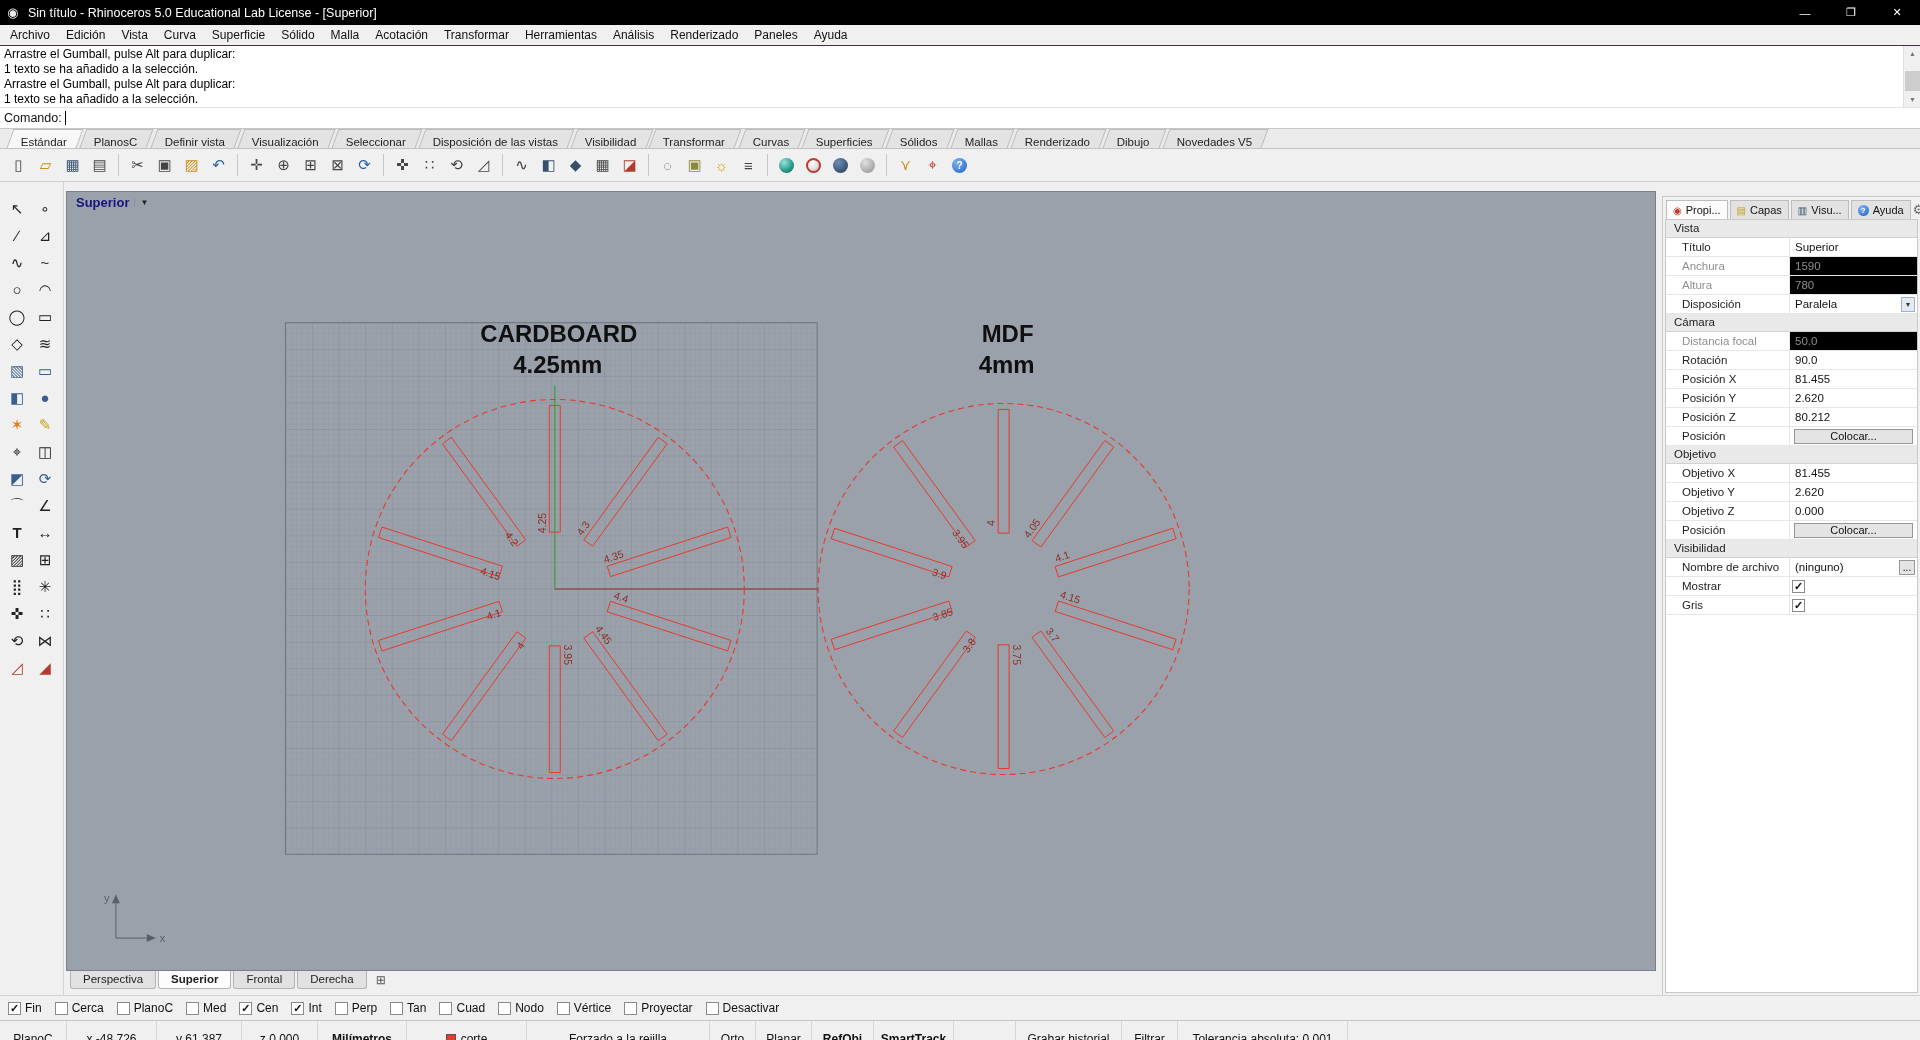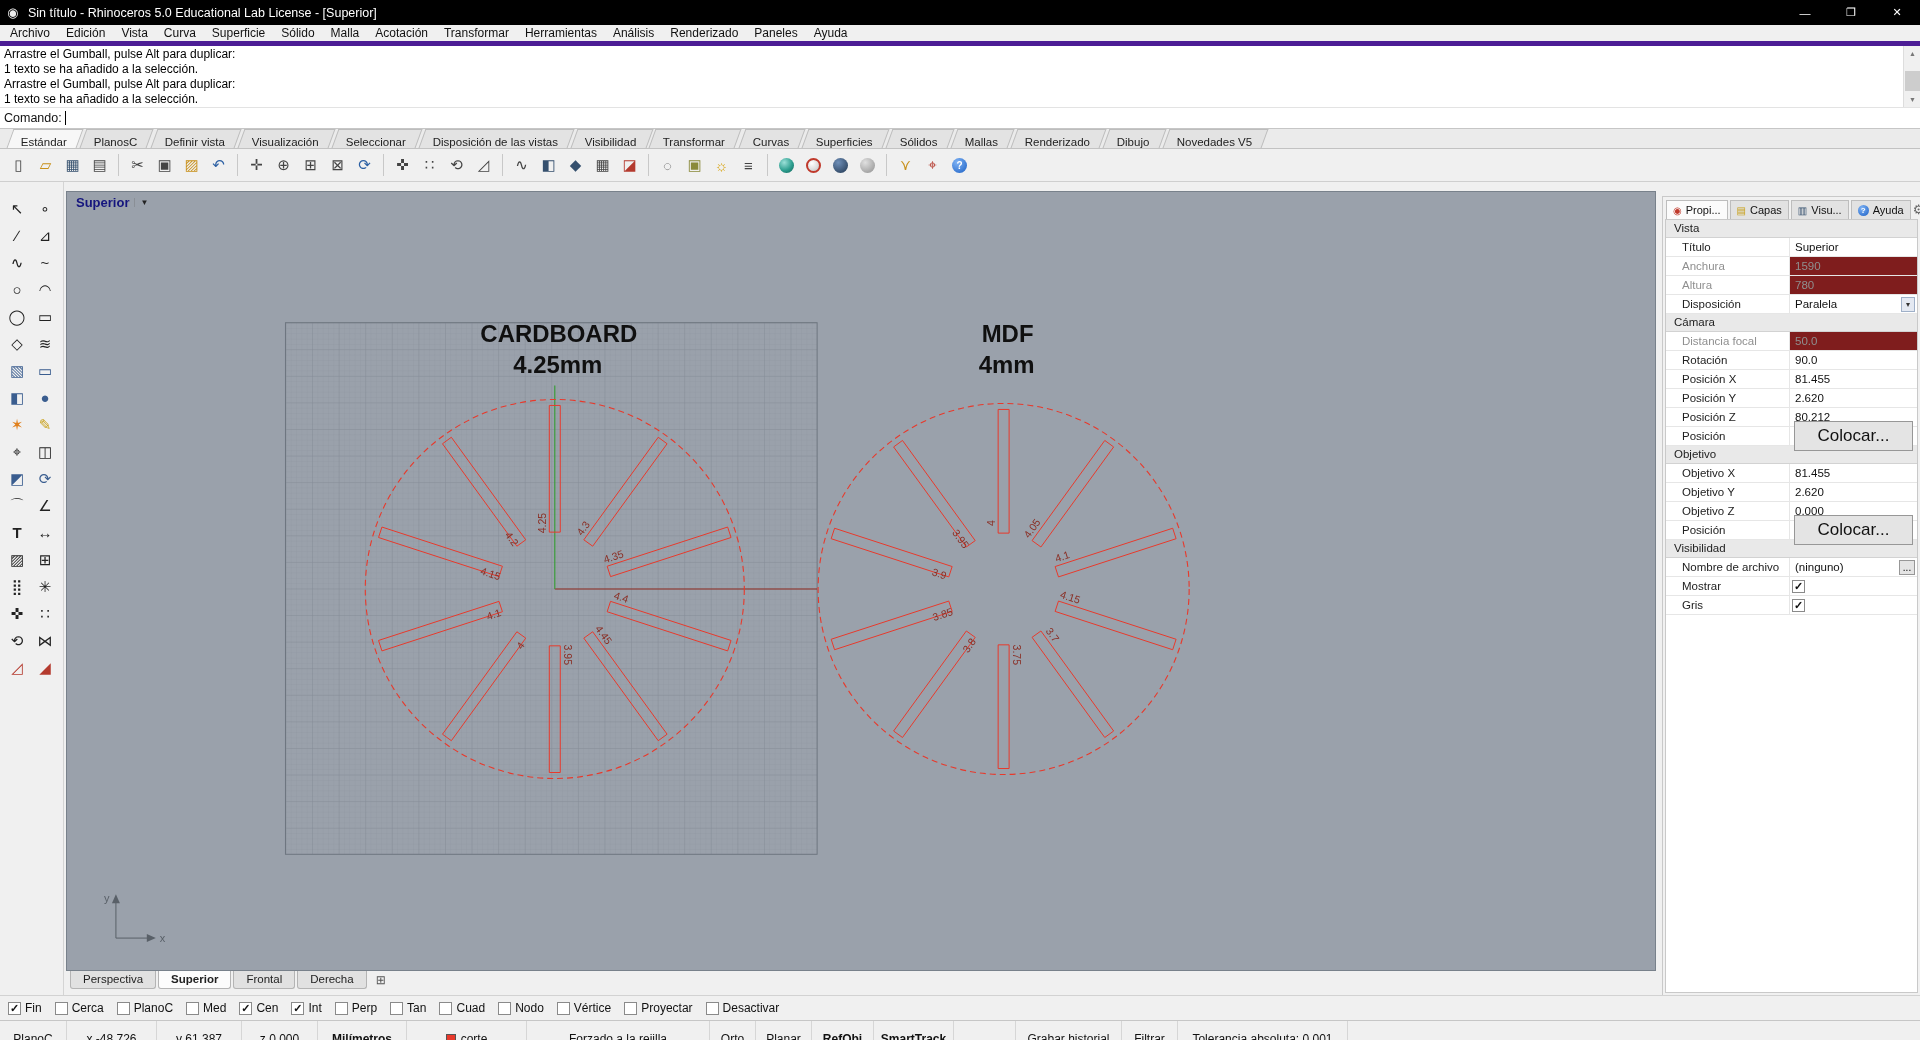--- a/index.html
+++ b/index.html
@@ -4,21 +4,21 @@
 <style>
   *{margin:0;padding:0;box-sizing:border-box}
   html,body{width:1920px;height:1040px;overflow:hidden;font-family:"Liberation Sans",sans-serif;background:#f0f0f0;color:#111}
   
   .titlebar{height:25px;background:#000;color:#fff;display:flex;align-items:center;font-size:12.5px}
   .app-icon{width:26px;text-align:center;font-size:13px;color:#eee}
   .title-text{margin-left:2px;white-space:nowrap}
   .win-btns{margin-left:auto;display:flex}
   .win-btn{width:46px;height:25px;display:flex;align-items:center;justify-content:center;font-size:11px;color:#fff}
   
-  .menubar{height:21px;background:#f0f0f0;display:flex;align-items:center;font-size:12px;border-bottom:5px solid #4c1d95;padding-left:2px}
+  .menubar{height:21px;background:#f0f0f0;display:flex;align-items:center;font-size:12px;border-bottom:1px solid #4c1d95;padding-left:2px}
   .menu-item{padding:2px 8px;white-space:nowrap}
   
   .cmdhistory{height:62px;background:#fff;position:relative;font-size:12px;padding:1px 20px 0 4px;border-bottom:1px solid #e3e3e3}
   .cmd-line{line-height:15px;white-space:pre;color:#000}
   .vscroll{position:absolute;right:0;top:0;width:17px;height:100%;background:#f0f0f0;border-left:1px solid #ddd}
   .scroll-btn{position:absolute;left:0;width:17px;height:15px;color:#777;font-size:7px;display:flex;align-items:center;justify-content:center}
   .scroll-btn.up{top:0}.scroll-btn.down{bottom:0}
   .scroll-thumb{position:absolute;left:1px;bottom:16px;width:15px;height:20px;background:#cdcdcd}
   .cmdline{height:21px;background:#fff;border-bottom:1px solid #c6c6c6;display:flex;align-items:center;font-size:12.5px;padding-left:4px}
   .caret{display:inline-block;width:1px;height:14px;background:#000;margin-left:3px}
@@ -54,23 +54,23 @@
   .ptab-icon{font-size:10px}
   .help-ball{width:11px;height:11px;border-radius:50%;background:radial-gradient(circle at 35% 30%,#7fb3f5,#1a5fc4);color:#fff;font-size:8px;font-weight:bold;display:flex;align-items:center;justify-content:center}
   .gear{margin-left:auto;color:#666;font-size:13px;padding:0 3px 2px 0}
   .pcontent{flex:1;background:#fff;border:1px solid #c9c9c9;margin:0 2px 2px;overflow:hidden}
   .psection{background:#e9e9e9;border-bottom:1px solid #d2d2d2;padding:2px 4px 2px 8px;height:18px;color:#222}
   .prow{display:flex;height:19px;border-bottom:1px solid #e6e6e6;align-items:stretch}
   .plabel{width:123px;padding:3px 2px 0 16px;white-space:nowrap;overflow:hidden;color:#222}
   .pvalue-wrap{flex:1;border-left:1px solid #e6e6e6;display:flex;align-items:center;position:relative;padding:0 2px;background:#fff}
   .pvalue{padding-left:3px;white-space:nowrap}
   .prow.disabled .plabel{color:#8f8f8f}
-  .prow.disabled .pvalue-wrap{background:#7f1d1d;color:#8f8f8f}
+  .prow.disabled .pvalue-wrap{background:#000000;color:#8f8f8f}
   .combo-arrow{margin-left:auto;width:14px;height:15px;background:#e4e9f2;border:1px solid #9fb0c8;font-size:8px;display:flex;align-items:center;justify-content:center;color:#333}
-  .pbutton{flex:1;margin:1px 2px;height:30px;background:#e4e4e4;border:1px solid #979797;font-size:17px;font-family:"Liberation Sans",sans-serif;color:#111}
+  .pbutton{flex:1;margin:1px 2px;height:15px;background:#e4e4e4;border:1px solid #979797;font-size:11px;font-family:"Liberation Sans",sans-serif;color:#111}
   .dots-button{margin-left:auto;width:16px;height:15px;background:#e4e4e4;border:1px solid #979797;font-size:10px;line-height:9px;font-family:"Liberation Sans",sans-serif}
   .cb{width:13px;height:13px;background:#fff;border:1px solid #8a8a8a;display:flex;align-items:center;justify-content:center;font-size:11px;font-weight:bold;color:#111;line-height:11px}
   
   .osnap{height:25px;background:#f0f0f0;display:flex;align-items:center;padding-left:8px;gap:13px;border-top:1px solid #d2d2d2;font-size:12px}
   .oitem{display:flex;align-items:center;gap:4px;white-space:nowrap}
   .statusbar{height:37px;background:#f0f0f0;border-top:1px solid #c6c6c6;display:flex;font-size:12px;align-items:stretch}
   .scell{display:flex;align-items:center;justify-content:center;border-right:1px solid #d6d6d6;padding:0 4px;white-space:nowrap;overflow:hidden}
   .scell.bold{font-weight:bold}
   .swatch{width:10px;height:10px;border:1px solid #555;margin-right:5px;flex:none}
 </style>

